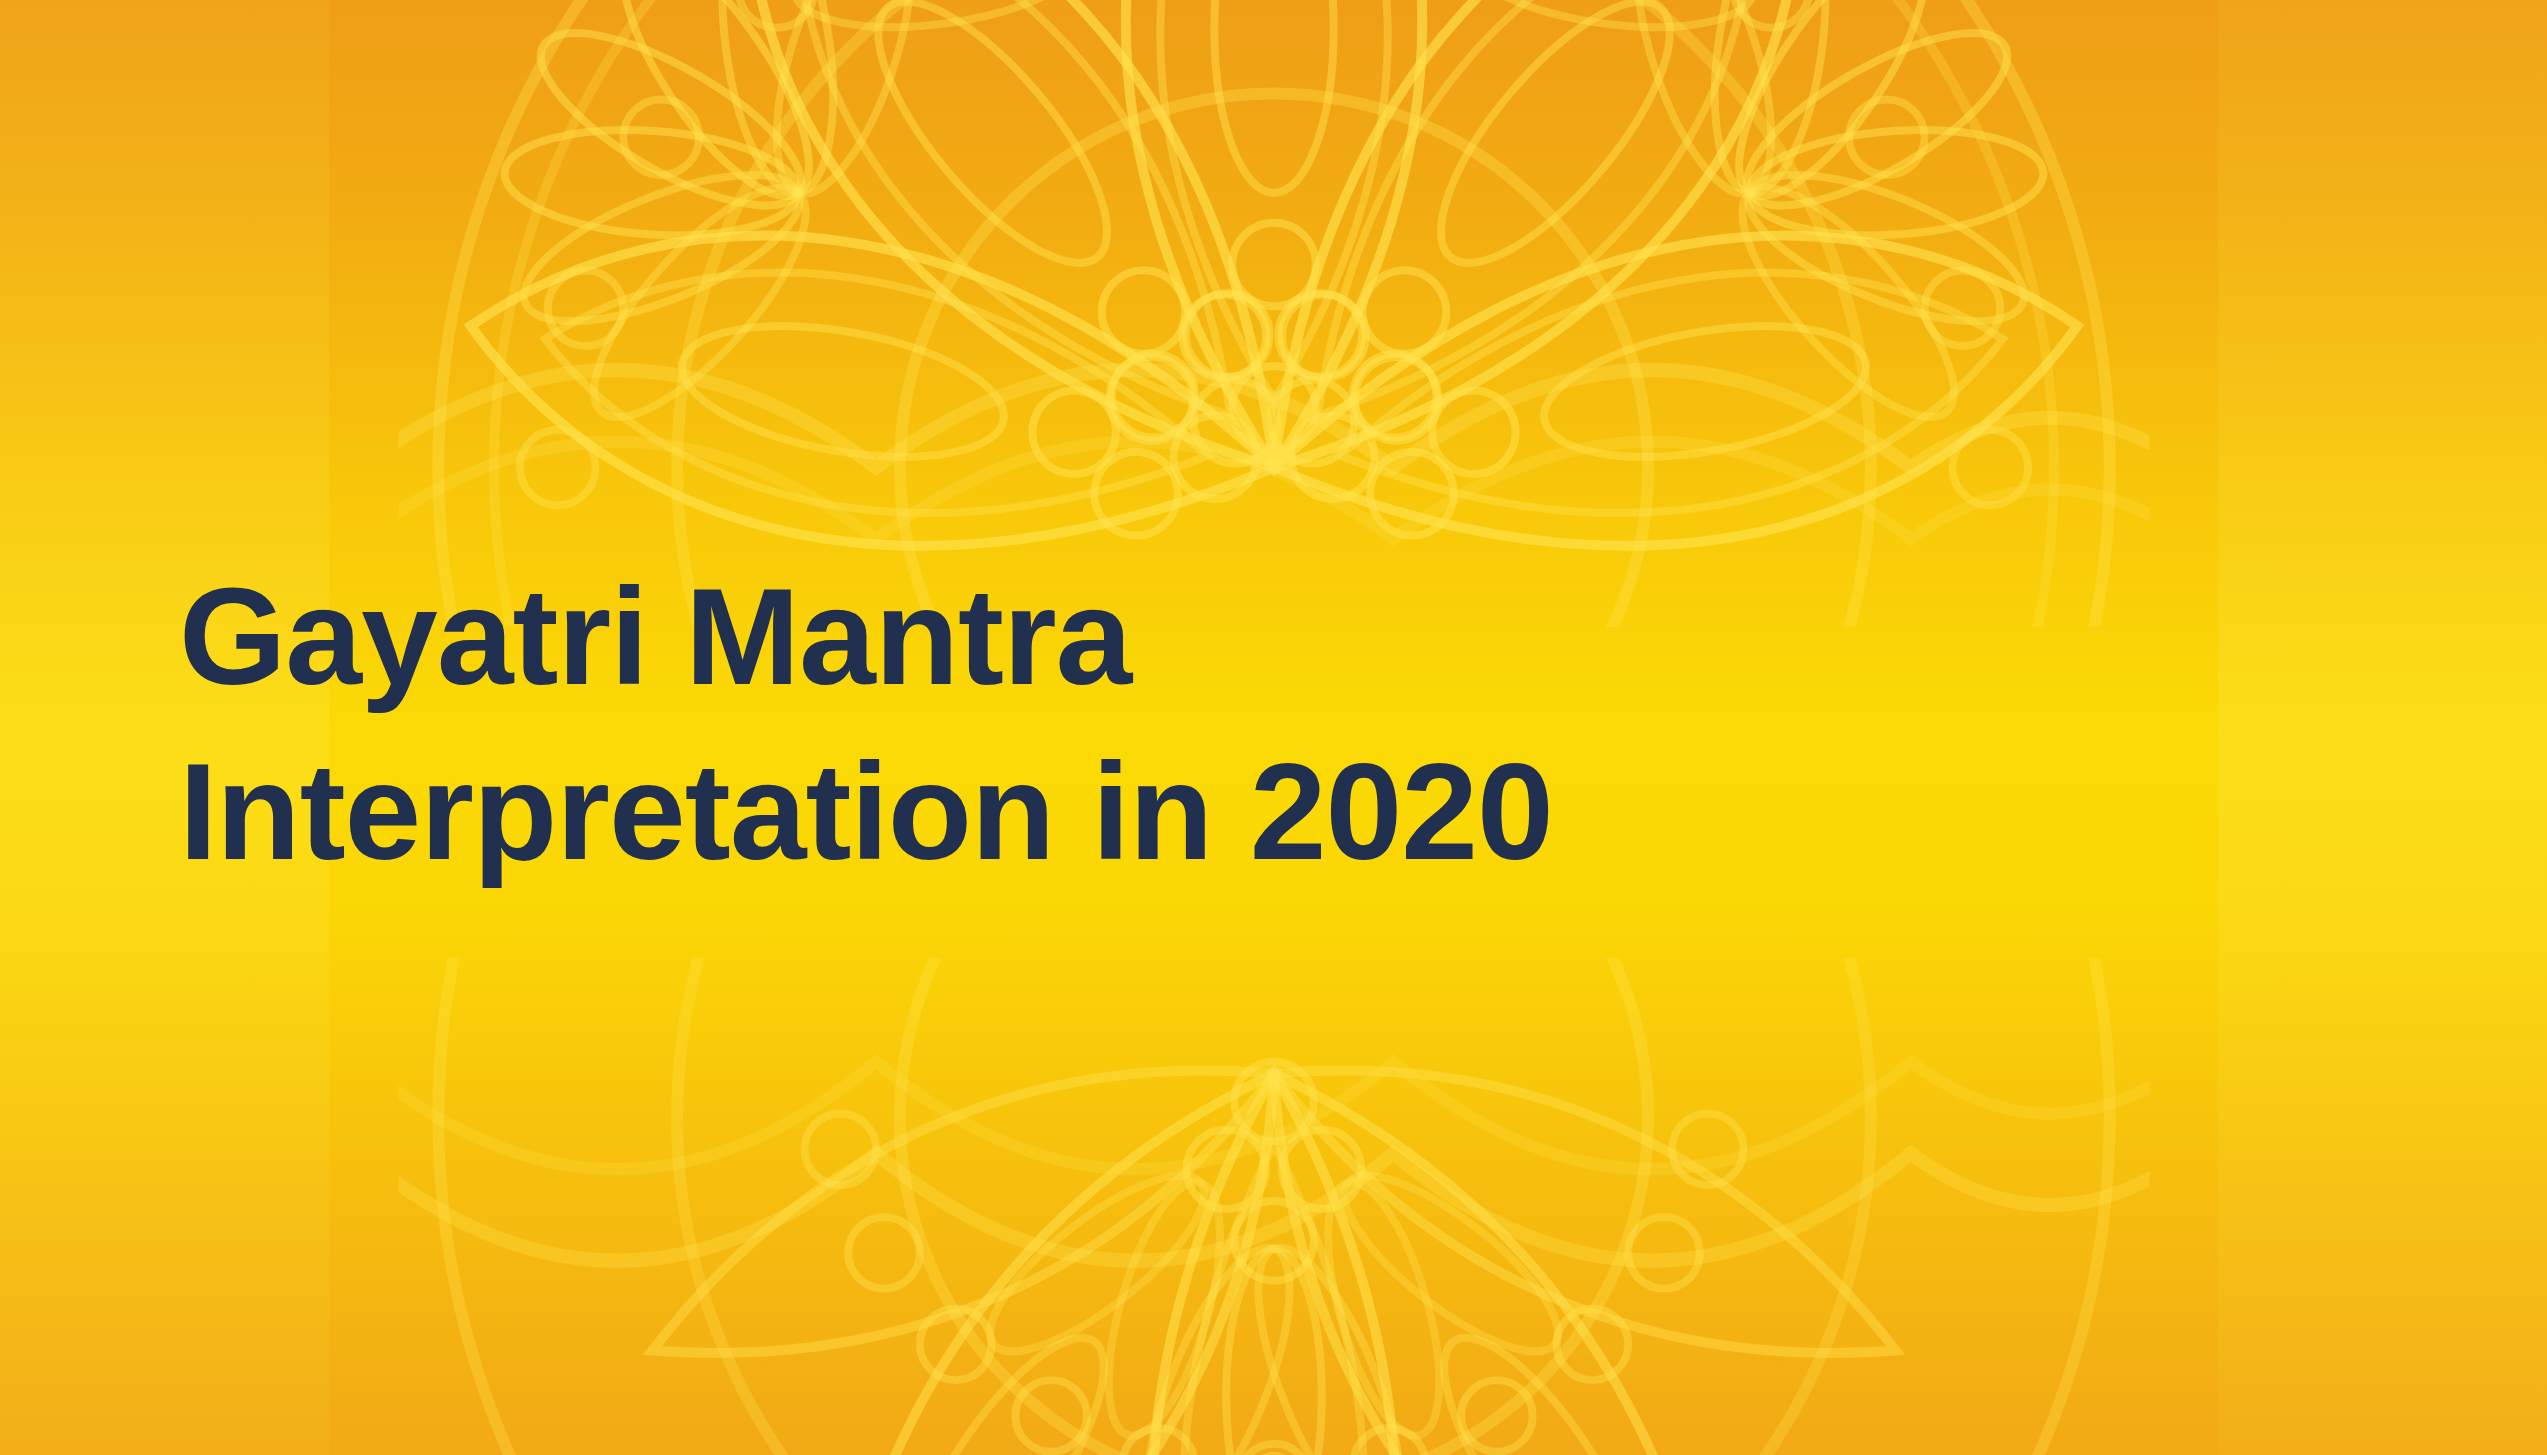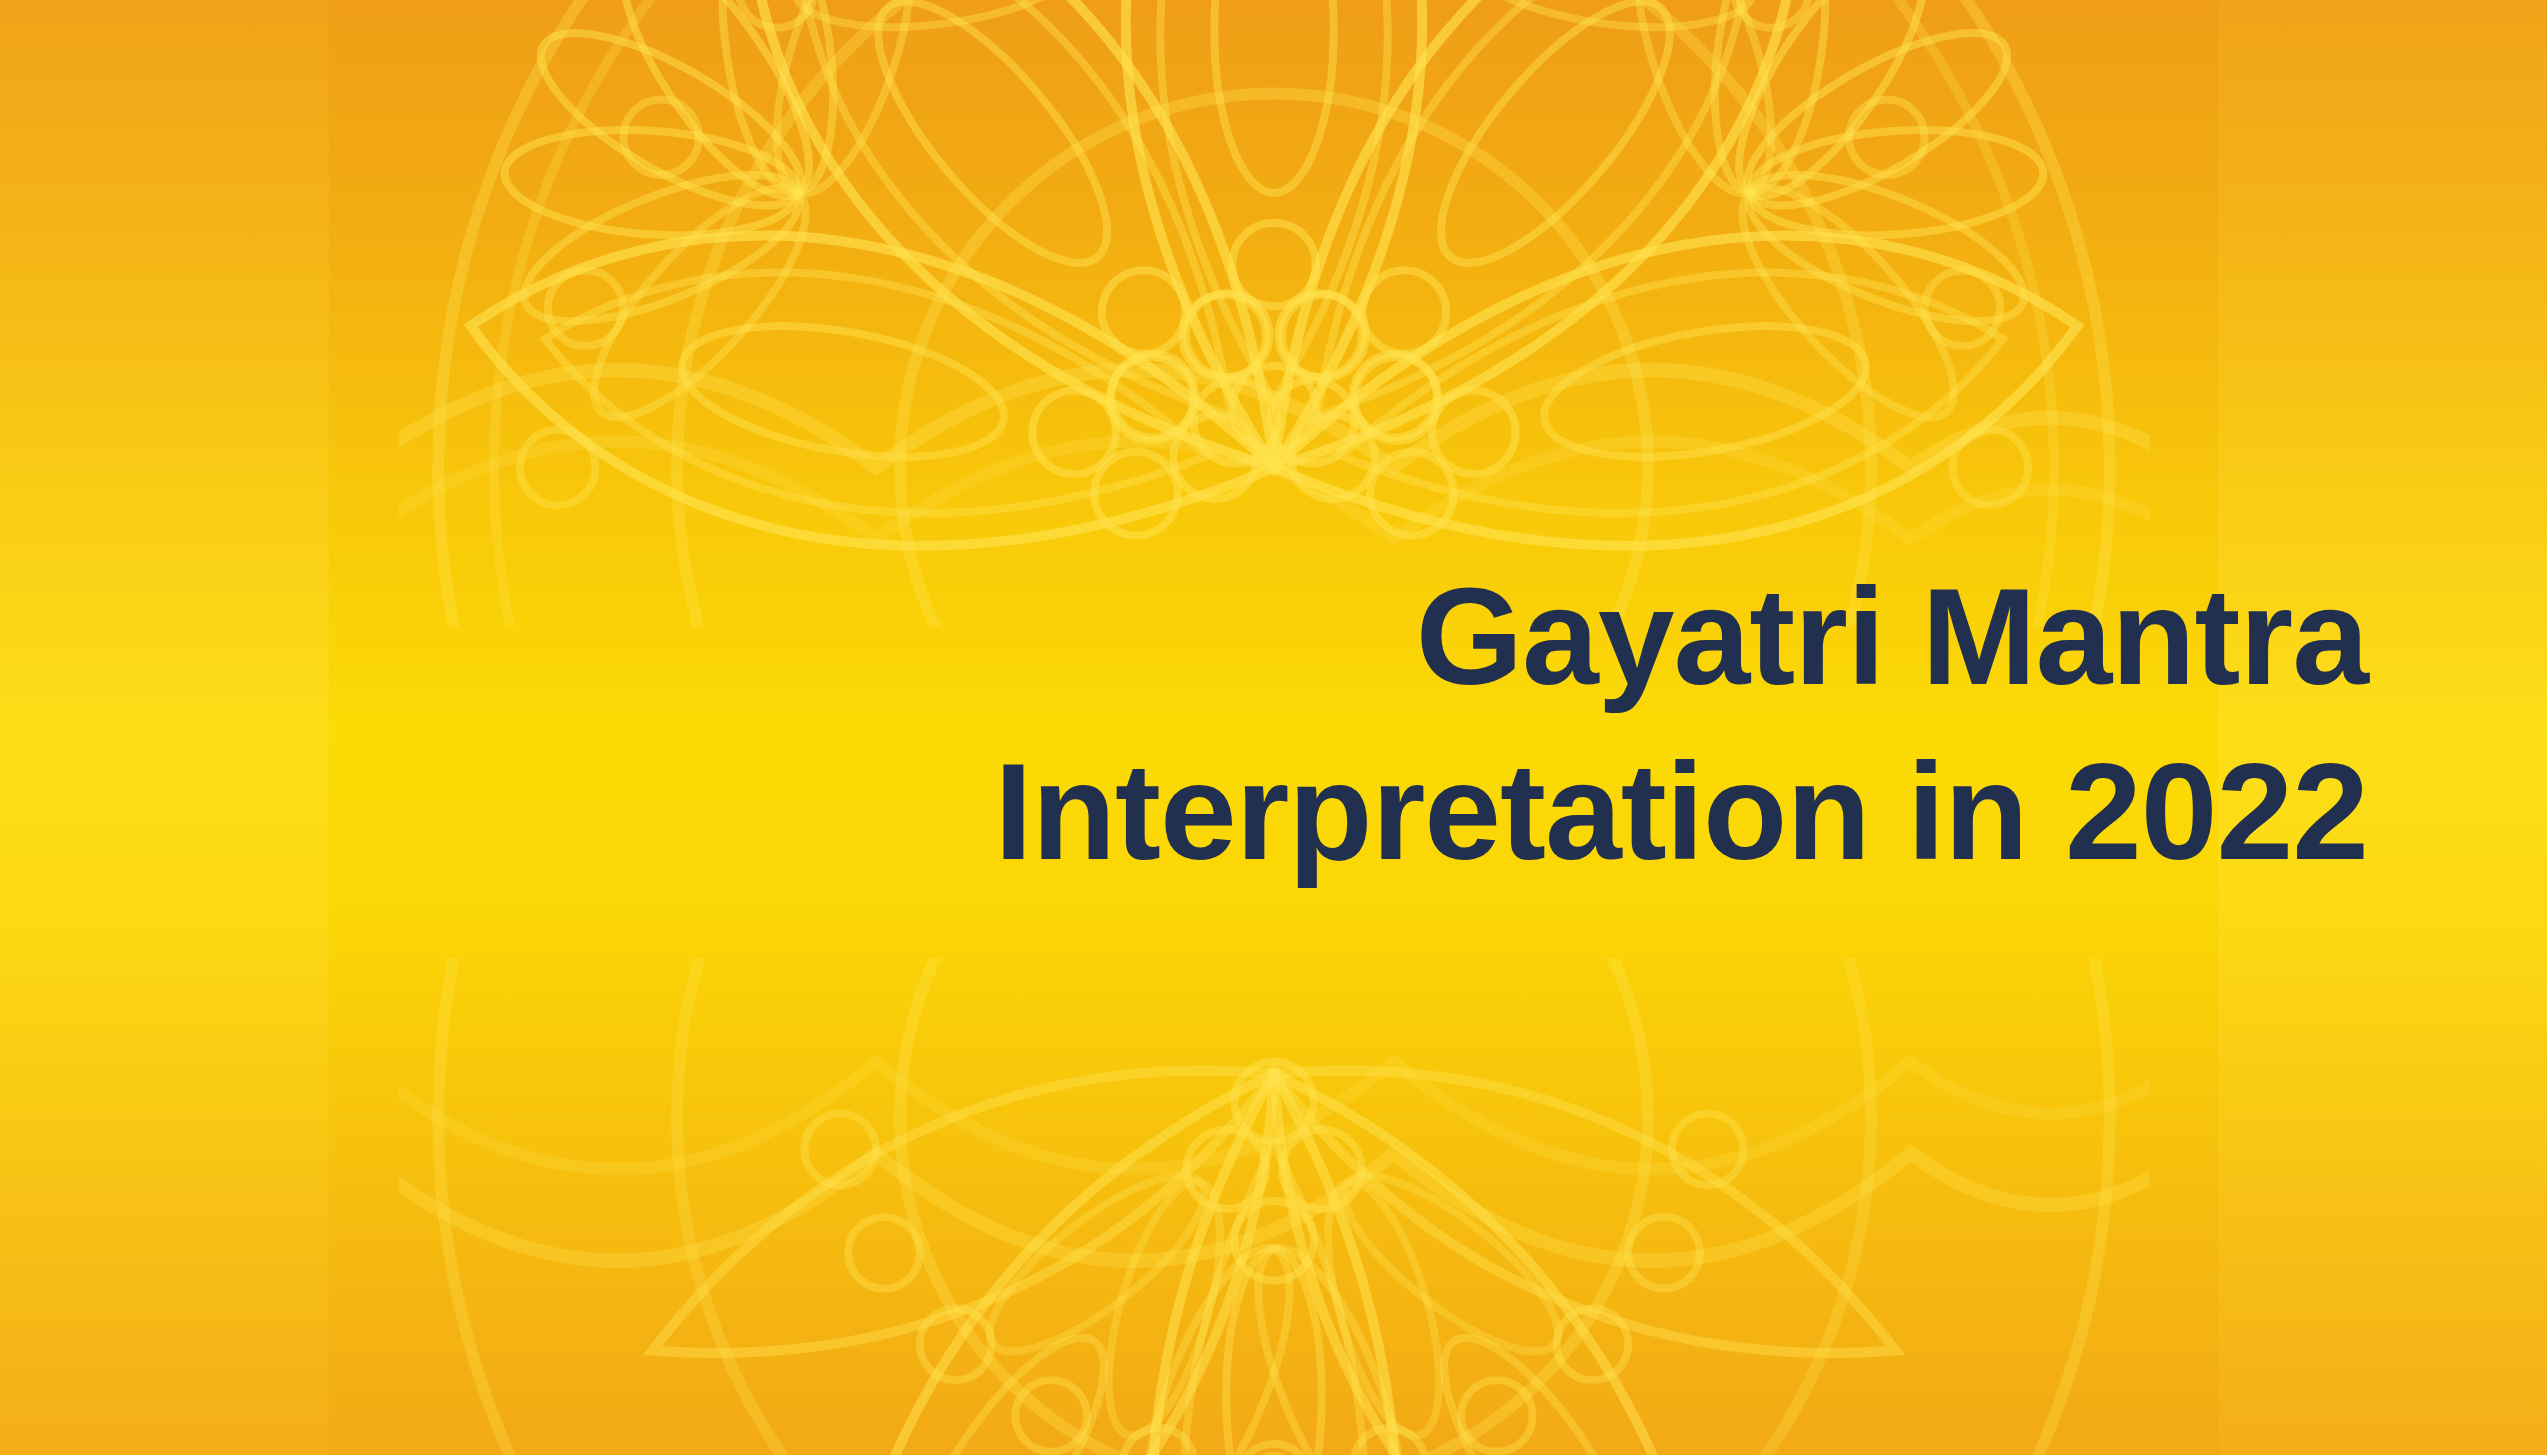--- a/index.html
+++ b/index.html
@@ -59,21 +59,21 @@
     height: 1095px;
     transform: translateX(-50%) scaleY(-1);
   }
   .ornament svg { display: block; width: 100%; height: 100%; }
 
   .title-block {
     position: absolute;
     left: 0;
     right: 0;
     top: 549px;
-    text-align: right;
+    text-align: left;
     padding: 0 179px;
     box-sizing: border-box;
   }
   .title-line {
     display: block;
     color: #22304f;
     font-family: "Liberation Sans", "DejaVu Sans", sans-serif;
     font-weight: 700;
     font-size: 138px;
     line-height: 1.27;
@@ -230,17 +230,17 @@
         <circle cx="440" cy="478" r="20" fill="none" stroke="#ffe34f" stroke-opacity="0.46" stroke-width="4"></circle>
 
         <path d="M -20 452 Q 110 344, 240 452 Q 370 344, 500 452 Q 630 344, 760 452 Q 830 400, 900 452" fill="none" stroke="#ffe34f" stroke-opacity="0.30" stroke-width="7"></path>
         <path d="M -20 498 Q 110 390, 240 498 Q 370 390, 500 498 Q 630 390, 760 498 Q 830 446, 900 498" fill="none" stroke="#ffe34f" stroke-opacity="0.22" stroke-width="6"></path>
       </g>
     </svg>
   </div>
 
   <div class="title-block">
     <span class="title-line">Gayatri Mantra</span>
-    <span class="title-line">Interpretation in 2022</span>
+    <span class="title-line">Interpretation in 2020</span>
   </div>
 
 </div>
 
 
 </body></html>

